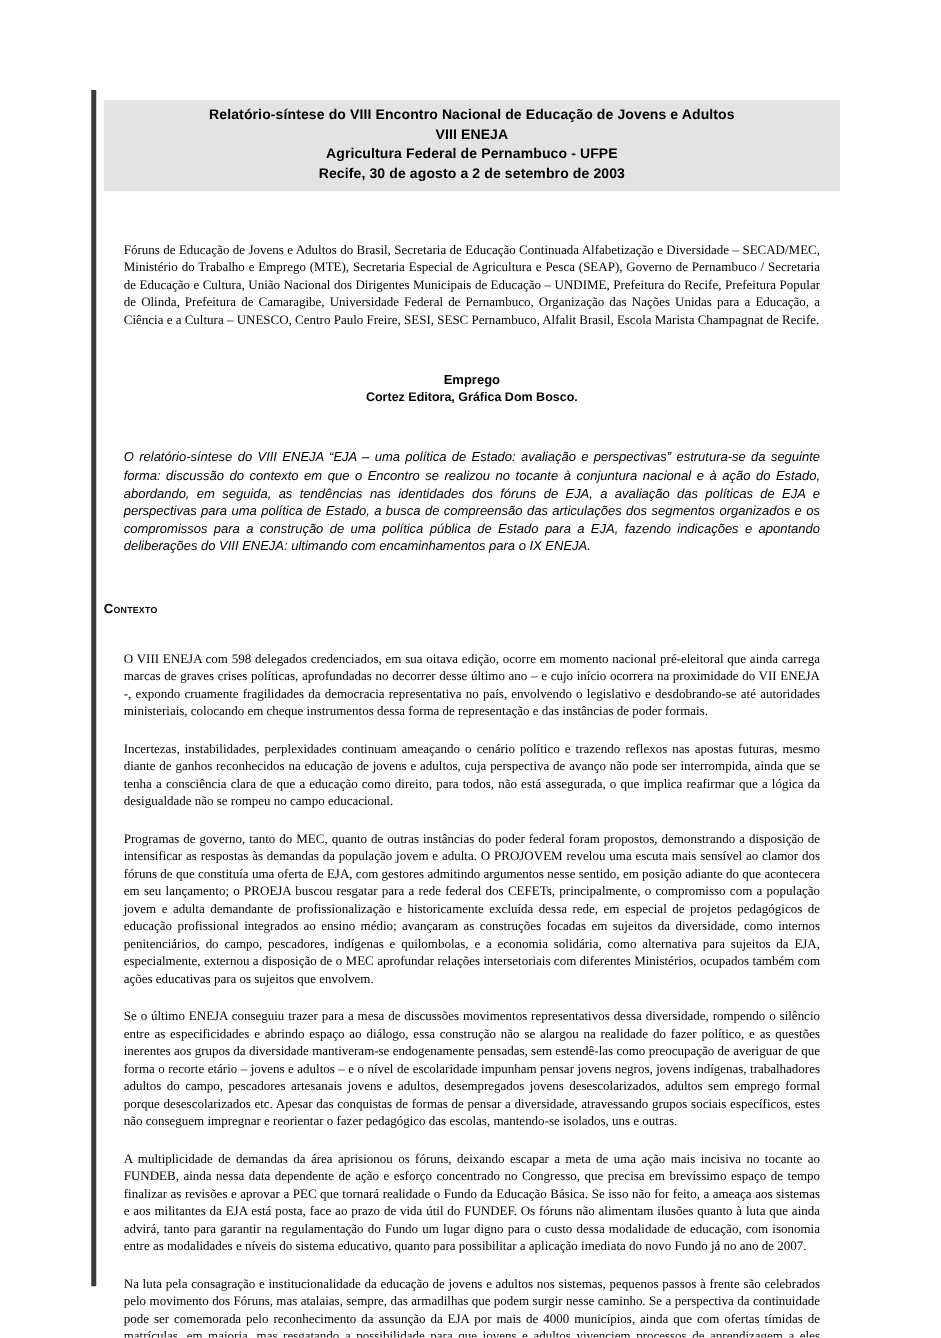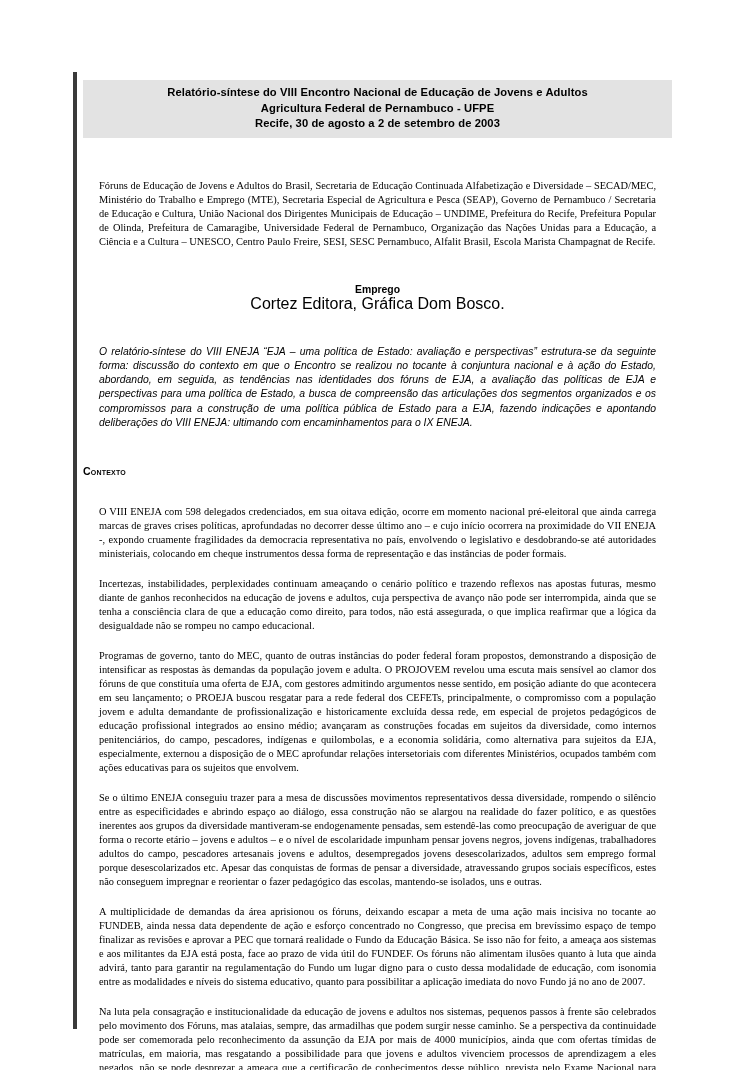--- a/index.html
+++ b/index.html
@@ -54,22 +54,23 @@
   .center-head {
     text-align: center;
     font-family: "Liberation Sans", sans-serif;
     font-weight: bold;
     font-size: 10.4px;
     line-height: 14px;
   }
   .center-line {
     text-align: center;
     font-family: "Liberation Sans", sans-serif;
-    font-size: 16px;
+    font-size: 10px;
     line-height: 14px;
+    font-weight: bold;
   }
 
   p.body {
     margin: 16px;
     font-family: Liberation Serif, serif;
     font-size: 10.4px;
     line-height: 14.0px;
     text-align: justify;
     text-justify: inter-word;
   }
@@ -98,20 +99,21 @@
 </style>
 </head>
 <body>
 
 <div class="scan-edge"></div>
 
 <div class="page">
 
   <div class="header-band">
     <div class="header-line">Relatório-síntese do VIII Encontro Nacional de Educação de Jovens e Adultos</div>
+    <div class="header-line">VIII ENEJA</div>
     <div class="header-line">Agricultura Federal de Pernambuco - UFPE</div>
     <div class="header-line">Recife, 30 de agosto a 2 de setembro de 2003</div>
   </div>
 
   <div class="section-gap-lg"></div>
 
   <div class="section-gap-sm"></div>
   <p class="body">Fóruns de Educação de Jovens e Adultos do Brasil, Secretaria de Educação Continuada Alfabetização e Diversidade – SECAD/MEC, Ministério do Trabalho e Emprego (MTE), Secretaria Especial de Agricultura e Pesca (SEAP), Governo de Pernambuco / Secretaria de Educação e Cultura, União Nacional dos Dirigentes Municipais de Educação – UNDIME, Prefeitura do Recife, Prefeitura Popular de Olinda, Prefeitura de Camaragibe, Universidade Federal de Pernambuco, Organização das Nações Unidas para a Educação, a Ciência e a Cultura – UNESCO, Centro Paulo Freire, SESI, SESC Pernambuco, Alfalit Brasil, Escola Marista Champagnat de Recife.</p>
 
   <div class="section-gap-lg"></div>

